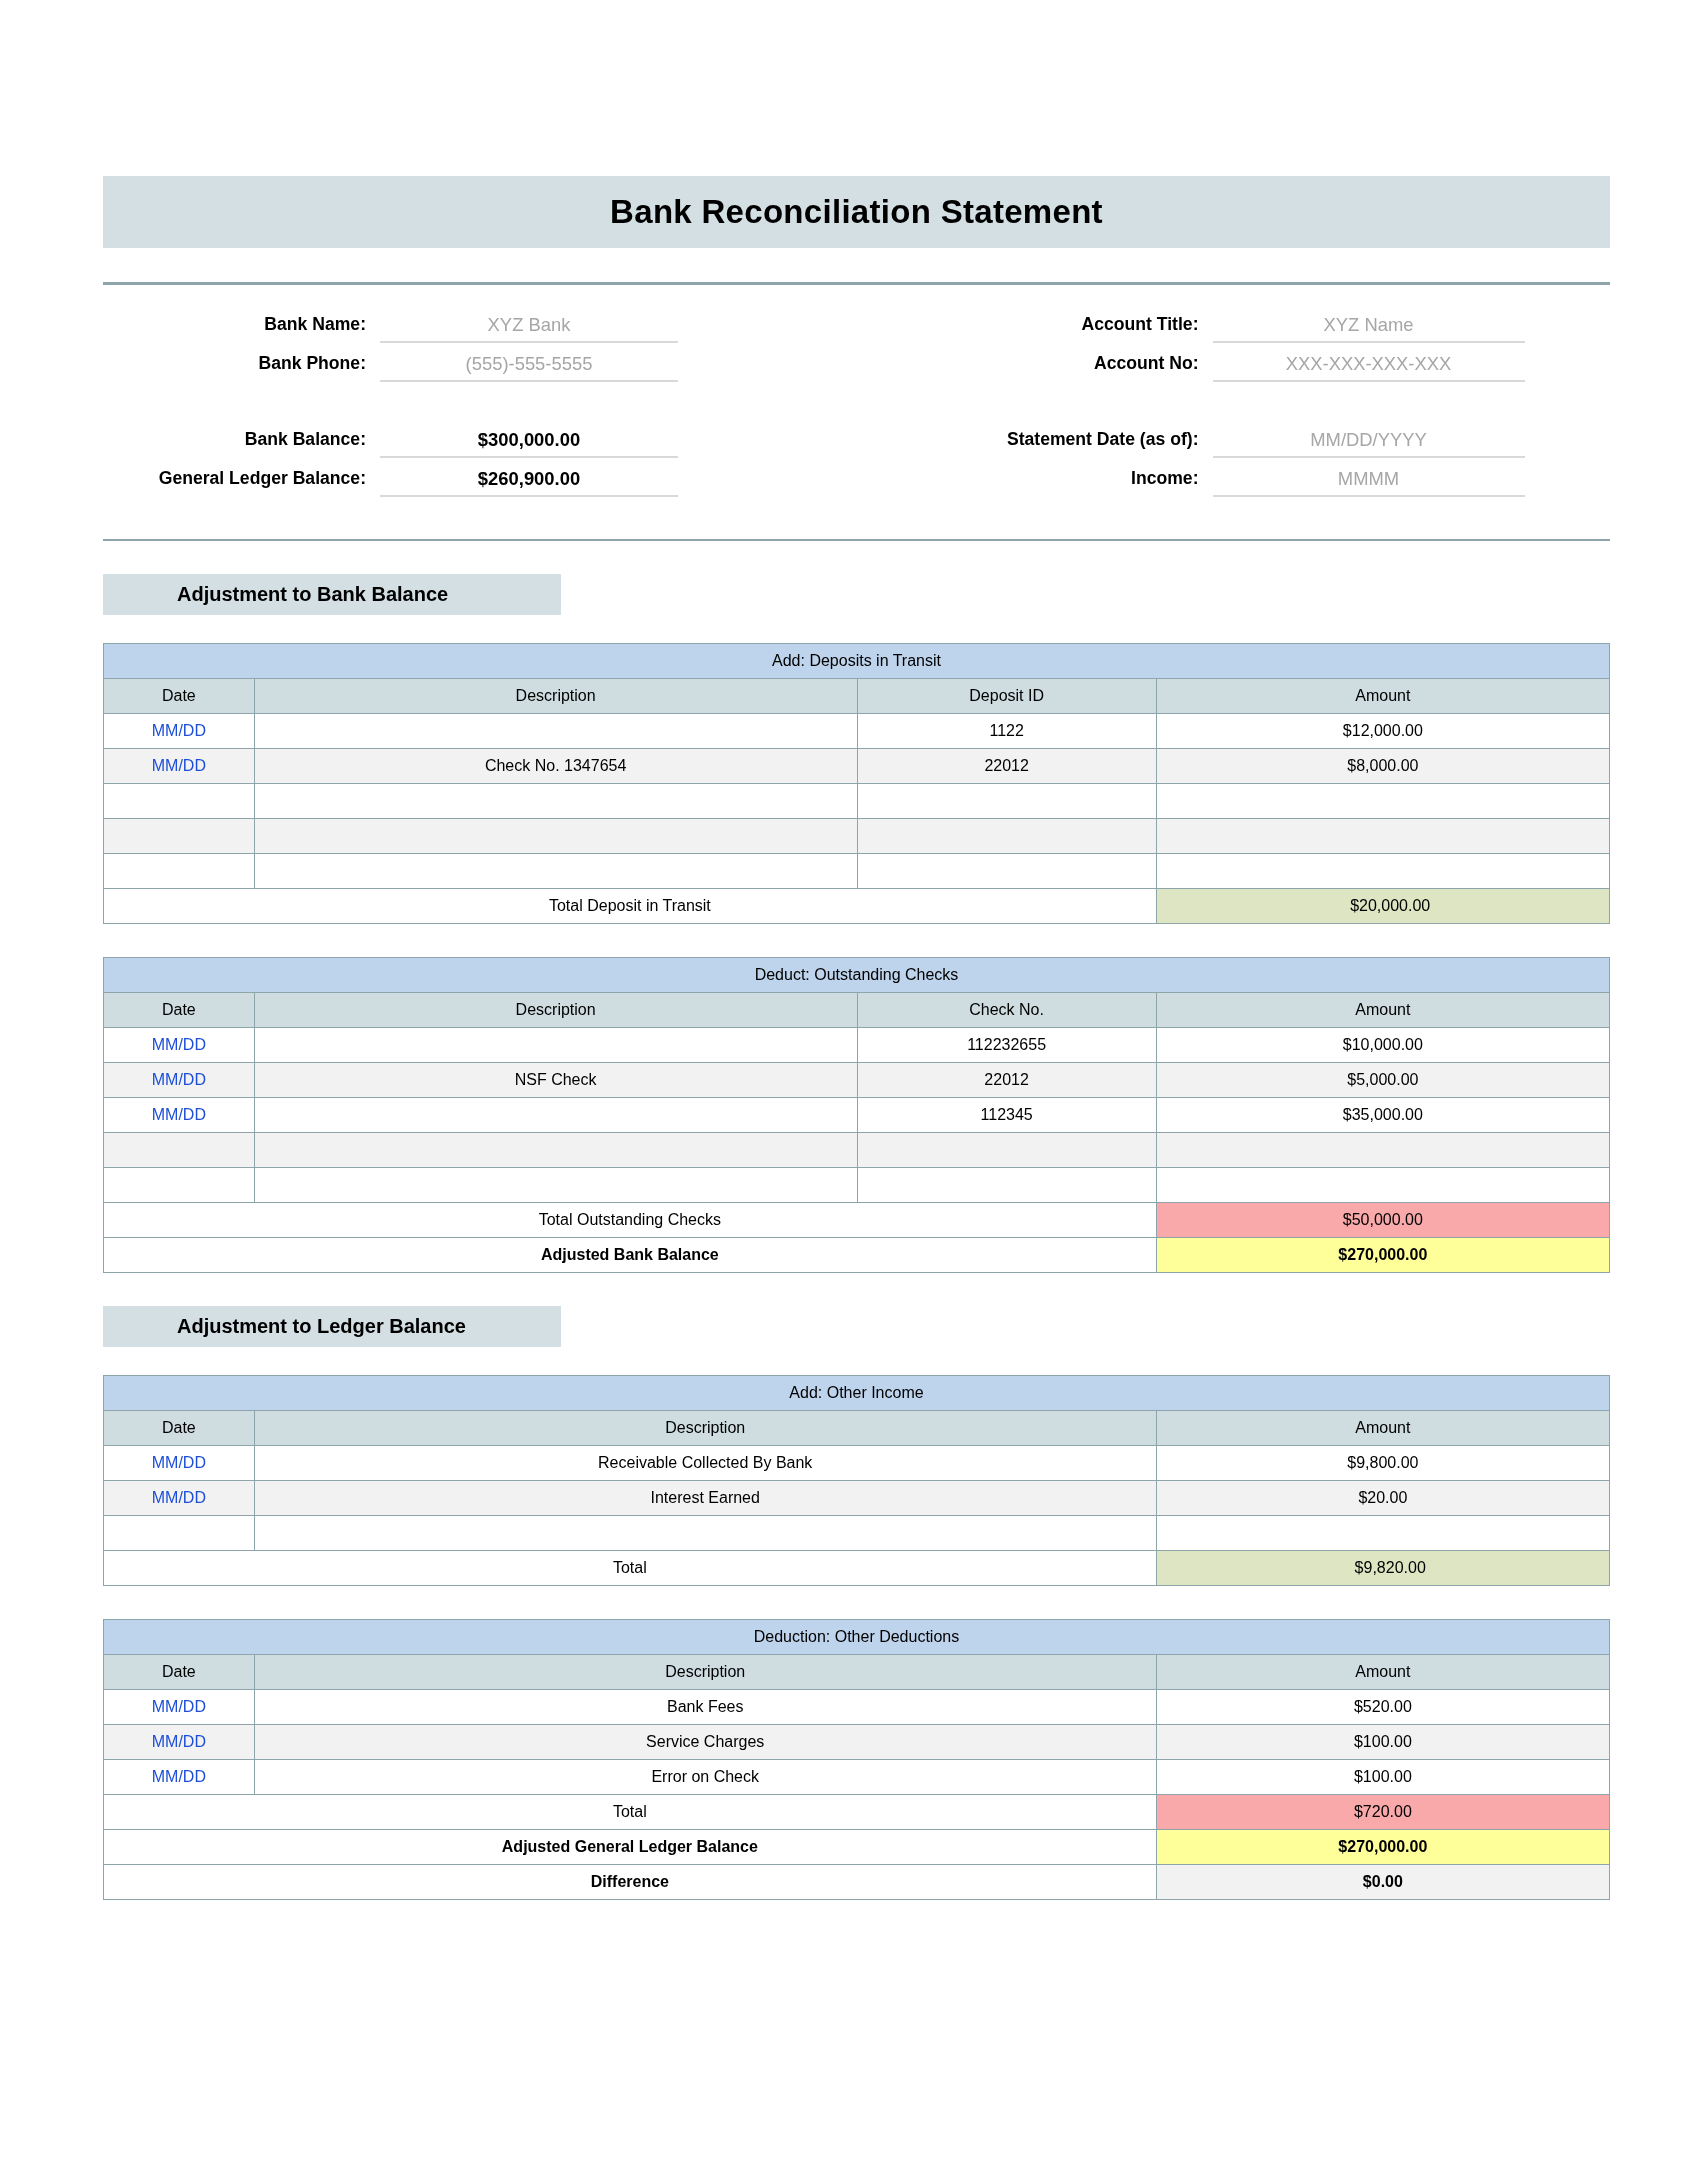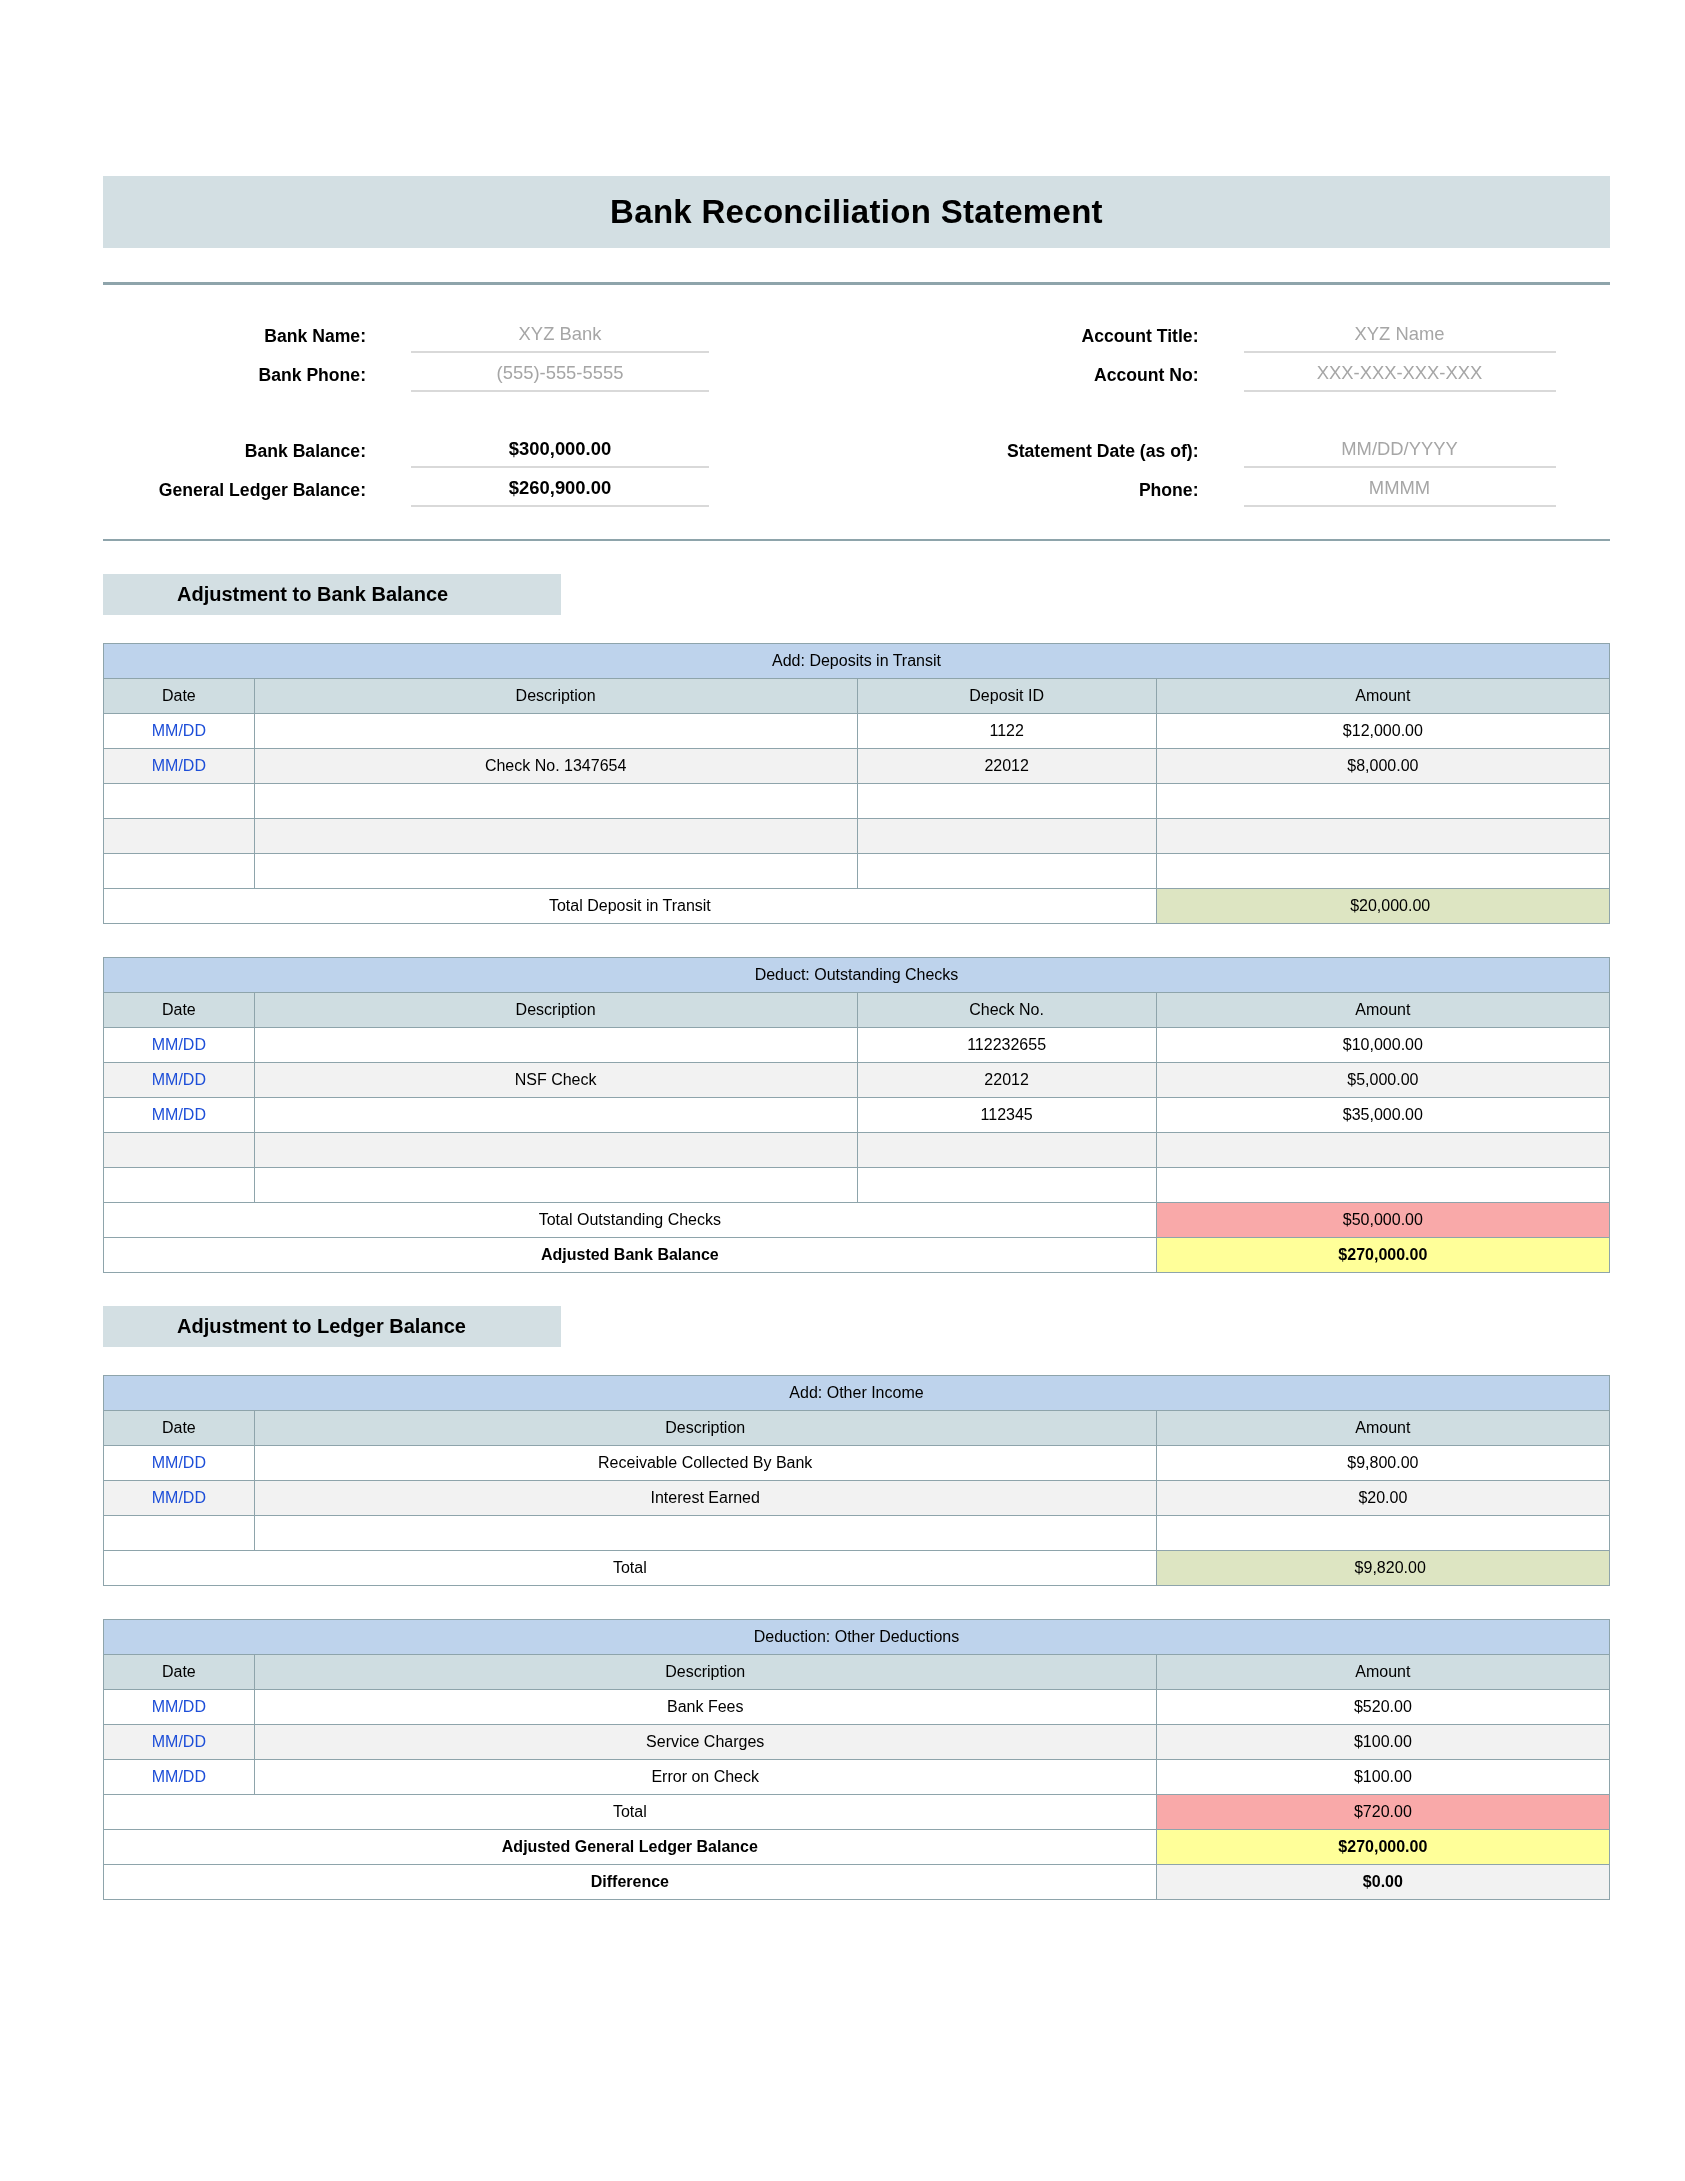--- a/index.html
+++ b/index.html
@@ -36,21 +36,21 @@
     height: 2.6px;
     background: #8ea4ab;
     margin-top: 34px;
   }
 
   
   .form-area { margin-top: 29px; display: flex; }
   .form-col { width: 50%; display: flex; flex-direction: column; }
   .form-col.right { padding-left: 84px; }
 
-  .f-row { display: flex; align-items: flex-end; height: 39px; gap: 31px; }
+  .f-row { display: flex; align-items: flex-start; height: 39px; }
   .f-row.gap { margin-top: 37px; }
   .f-label {
     font-size: 17.6px;
     font-weight: bold;
     color: #000;
     text-align: right;
     padding-right: 14px;
     padding-bottom: 5.3px;
     white-space: nowrap;
   }
@@ -171,21 +171,21 @@
       </div>
       <div class="f-row">
         <div class="f-label">Account No:</div>
         <div class="f-field ph">XXX-XXX-XXX-XXX</div>
       </div>
       <div class="f-row gap">
         <div class="f-label">Statement Date (as of):</div>
         <div class="f-field ph">MM/DD/YYYY</div>
       </div>
       <div class="f-row">
-        <div class="f-label">Phone:</div>
+        <div class="f-label">Income:</div>
         <div class="f-field ph">MMMM</div>
       </div>
     </div>
   </div>
 
   <div class="form-rule"></div>
 
   <div class="section-head">Adjustment to Bank Balance</div>
 
   <table class="rec">

